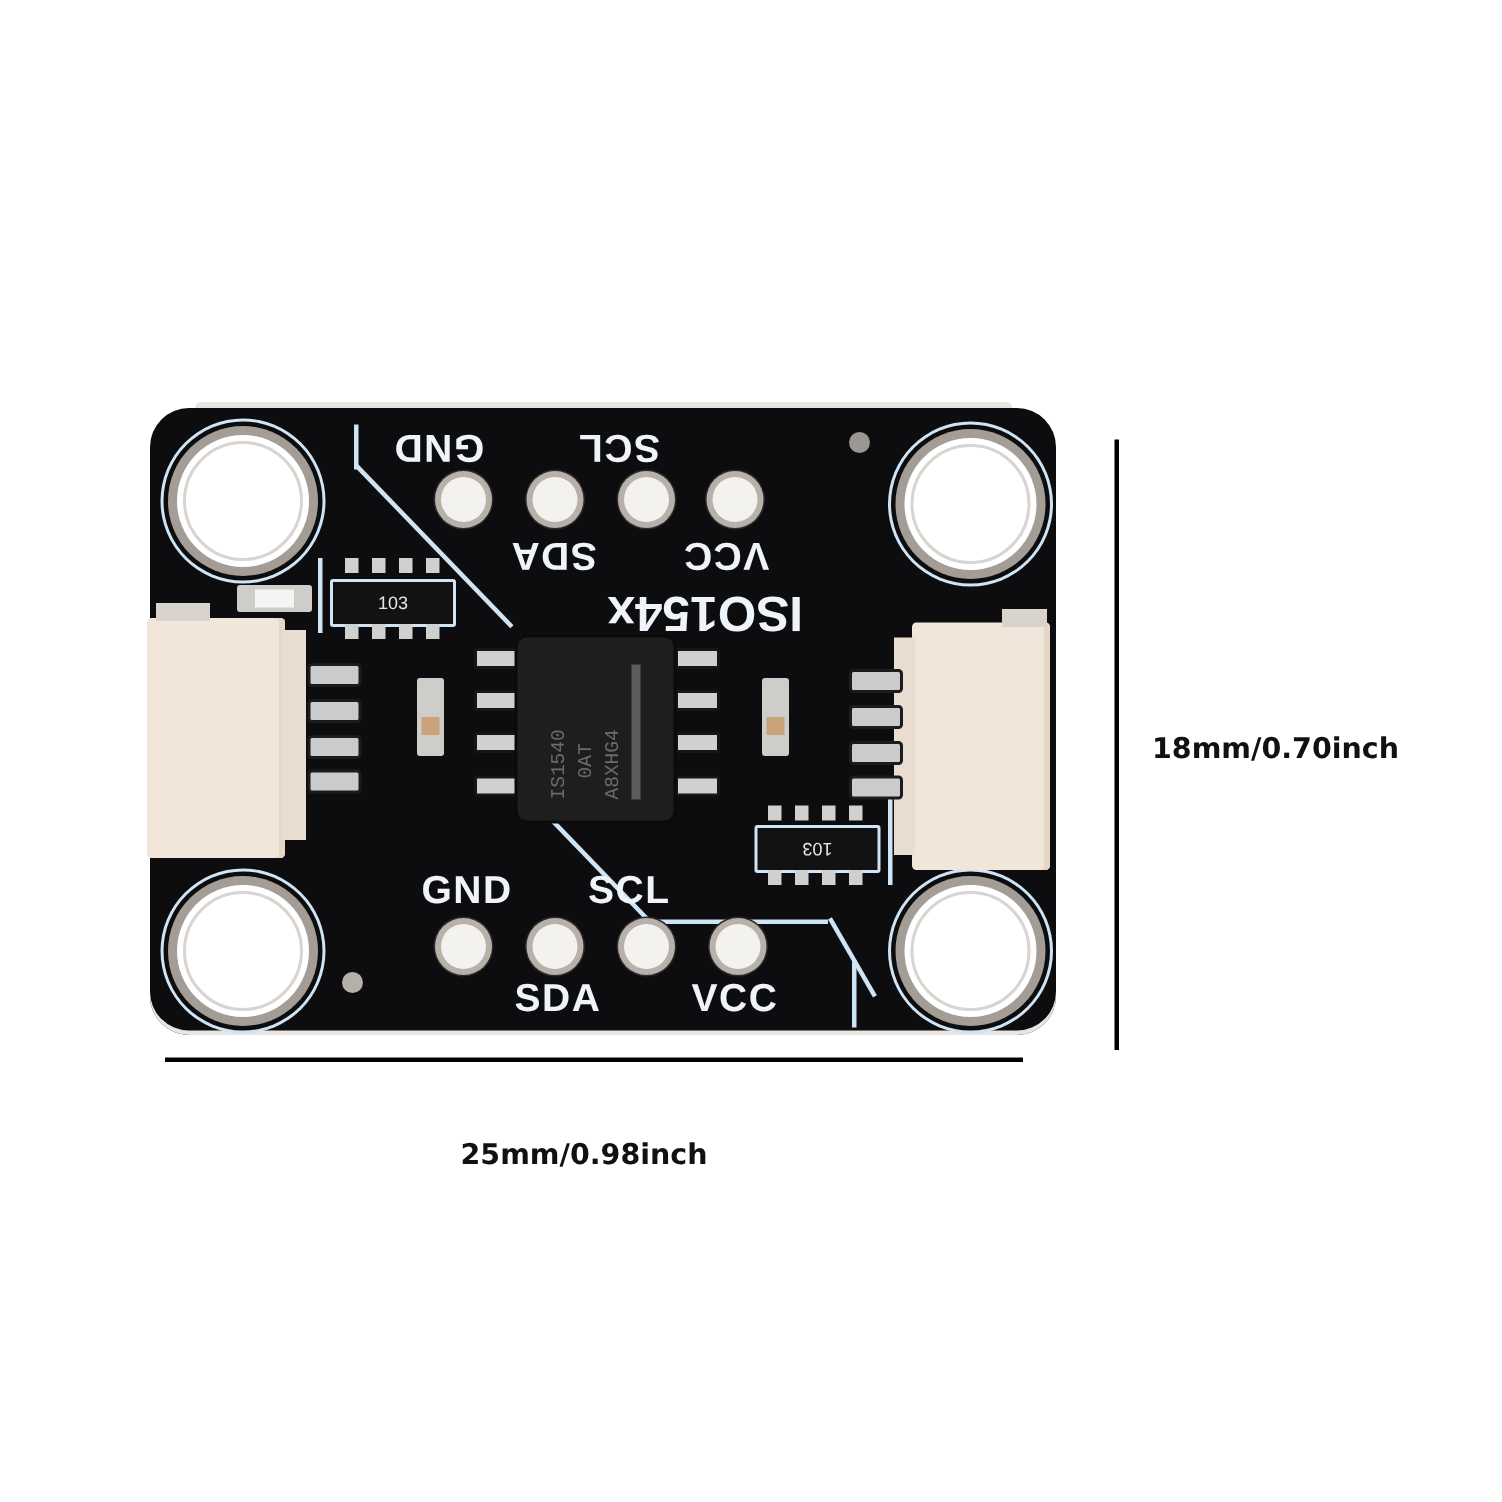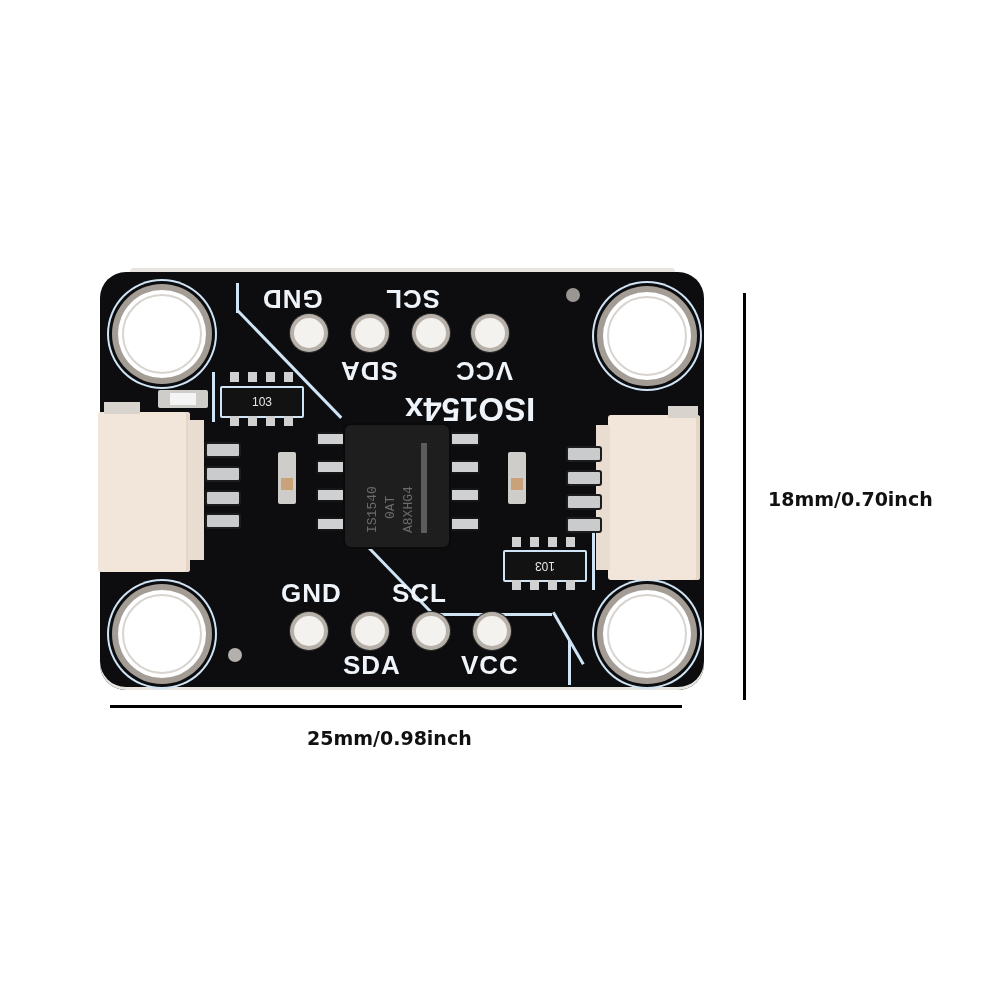--- a/index.html
+++ b/index.html
@@ -146,16 +146,16 @@
 <div class="abs chip-lead" style="left:450px;top:517px;"></div>
 
 <div class="abs chip" style="left:345px;top:425px;width:104px;height:122px;">
   <div class="abs chip-text" style="left:20px;top:108px;">IS1540</div>
   <div class="abs chip-text" style="left:38px;top:94px;">0AT</div>
   <div class="abs chip-text" style="left:56px;top:108px;">A8XHG4</div>
   <div class="abs chip-band" style="left:76px;top:18px;width:6px;height:90px;"></div>
 </div>
 
 <div class="abs dim-line-h" style="left:110px;top:705px;width:572px;"></div>
-<div class="abs dim-label" style="left:307px;top:727px;">25mm/0.98inch</div>
+<div class="abs dim-label" style="left:307px;top:759px;">25mm/0.98inch</div>
 
 <div class="abs dim-line-v" style="left:743px;top:293px;height:407px;"></div>
 <div class="abs dim-label" style="left:768px;top:488px;">18mm/0.70inch</div>
 
 </body></html>

